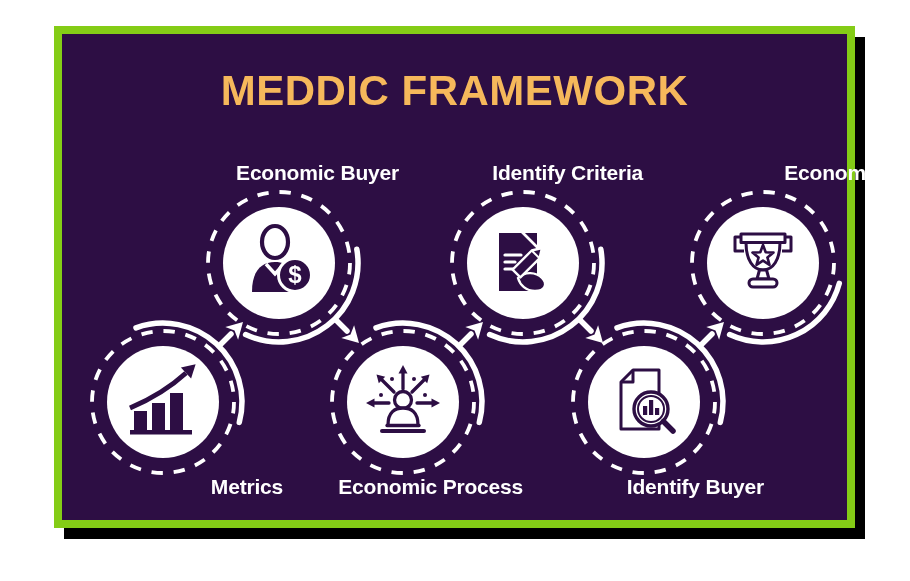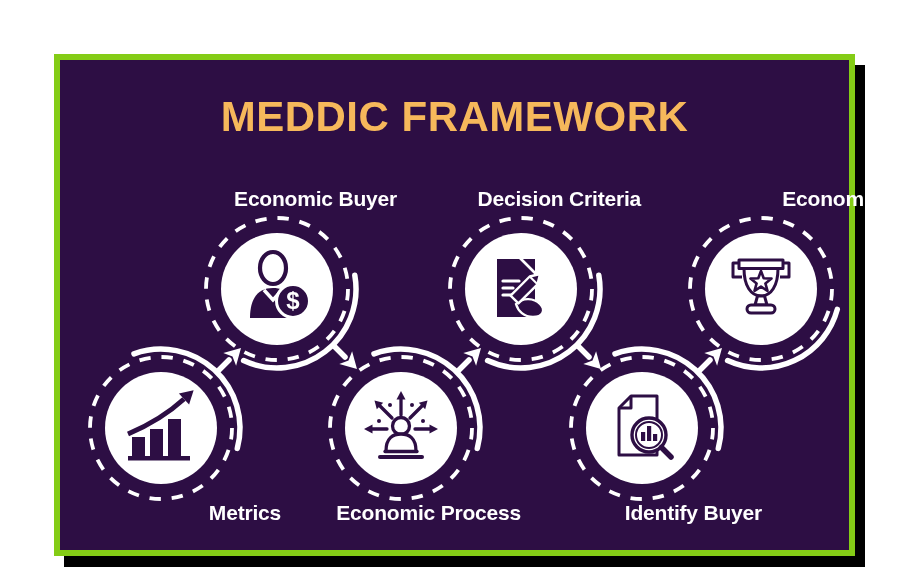--- a/index.html
+++ b/index.html
@@ -4,23 +4,23 @@
 <style>
   :root{
     --page-bg:#FFFFFF; --card-bg:#2D0E44; --shadow-color:#000000;
     --accent:#F6B85B; --label-color:#FFFFFF; --icon-color:#2D0E44; --circle-fill:#FFFFFF;
   }
   *{margin:0;padding:0;box-sizing:border-box;}
   html,body{background:var(--page-bg);}
   body{font-family:"Liberation Sans","DejaVu Sans",sans-serif;}
   .stage{position:relative;width:910px;height:581px;background:var(--page-bg);overflow:hidden;}
   .card{
-    position:absolute;left:54px;top:54px;width:801px;height:502px;
+    position:absolute;left:54px;top:26px;width:801px;height:502px;
     background:var(--card-bg);
-    border:6px solid #84cc16;
+    border:8px solid #84cc16;
     box-shadow:10px 11px 0 0 var(--shadow-color);
   }
   .title{
     position:absolute;left:0;right:0;top:33px;text-align:center;
     font-size:42px;font-weight:bold;letter-spacing:.5px;color:var(--accent);
     white-space:nowrap;
   }
   .step{position:absolute;width:240px;height:240px;}
   .step svg{display:block;width:240px;height:240px;overflow:visible;}
   .dash-ring{fill:none;stroke:var(--circle-fill);stroke-width:3.8;stroke-dasharray:11.4 10.9;}
@@ -142,21 +142,21 @@
             <line x1="-18" y1="-8" x2="-2" y2="-8"></line>
             <line x1="-18" y1="-1" x2="-8" y2="-1"></line>
             <line x1="-18" y1="6" x2="-4" y2="6"></line>
           </g>
           <path d="M -5 15 C 2 8 13 9 19 15 C 25 21 22 28 12 28 C 3 28 -3 22 -5 15 Z" fill="var(--icon-color)" stroke="#fff" stroke-width="2.4"></path>
           <polygon points="19,-15 16.5,-4.7 -2.6,14.4 -10.4,6.6 8.7,-12.5" fill="var(--icon-color)" stroke="#fff" stroke-width="2.4" stroke-linejoin="round"></polygon>
           <line x1="8.7" y1="-12.5" x2="16.5" y2="-4.7" stroke="#fff" stroke-width="2"></line>
         </g>
       </svg>
     </div>
-    <div class="label" style="left:341px;top:127px">Decision Criteria</div>
+    <div class="label" style="left:341px;top:127px">Identify Criteria</div>
 
     <div class="step" style="left:462px;top:248px">
       <svg viewBox="-120 -120 240 240">
         <g>
           <path class="arc" d="M -27 -74.2 A 79 79 0 0 1 76.3 20.4"></path>
           <line class="shaft" x1="57" y1="-57" x2="68" y2="-68"></line>
           <polygon class="ahead" points="80,-80 75.1,-62.3 71.5,-71.5 62.3,-75.1"></polygon>
         </g>
         <g>
           <circle class="dash-ring" r="71"></circle>

